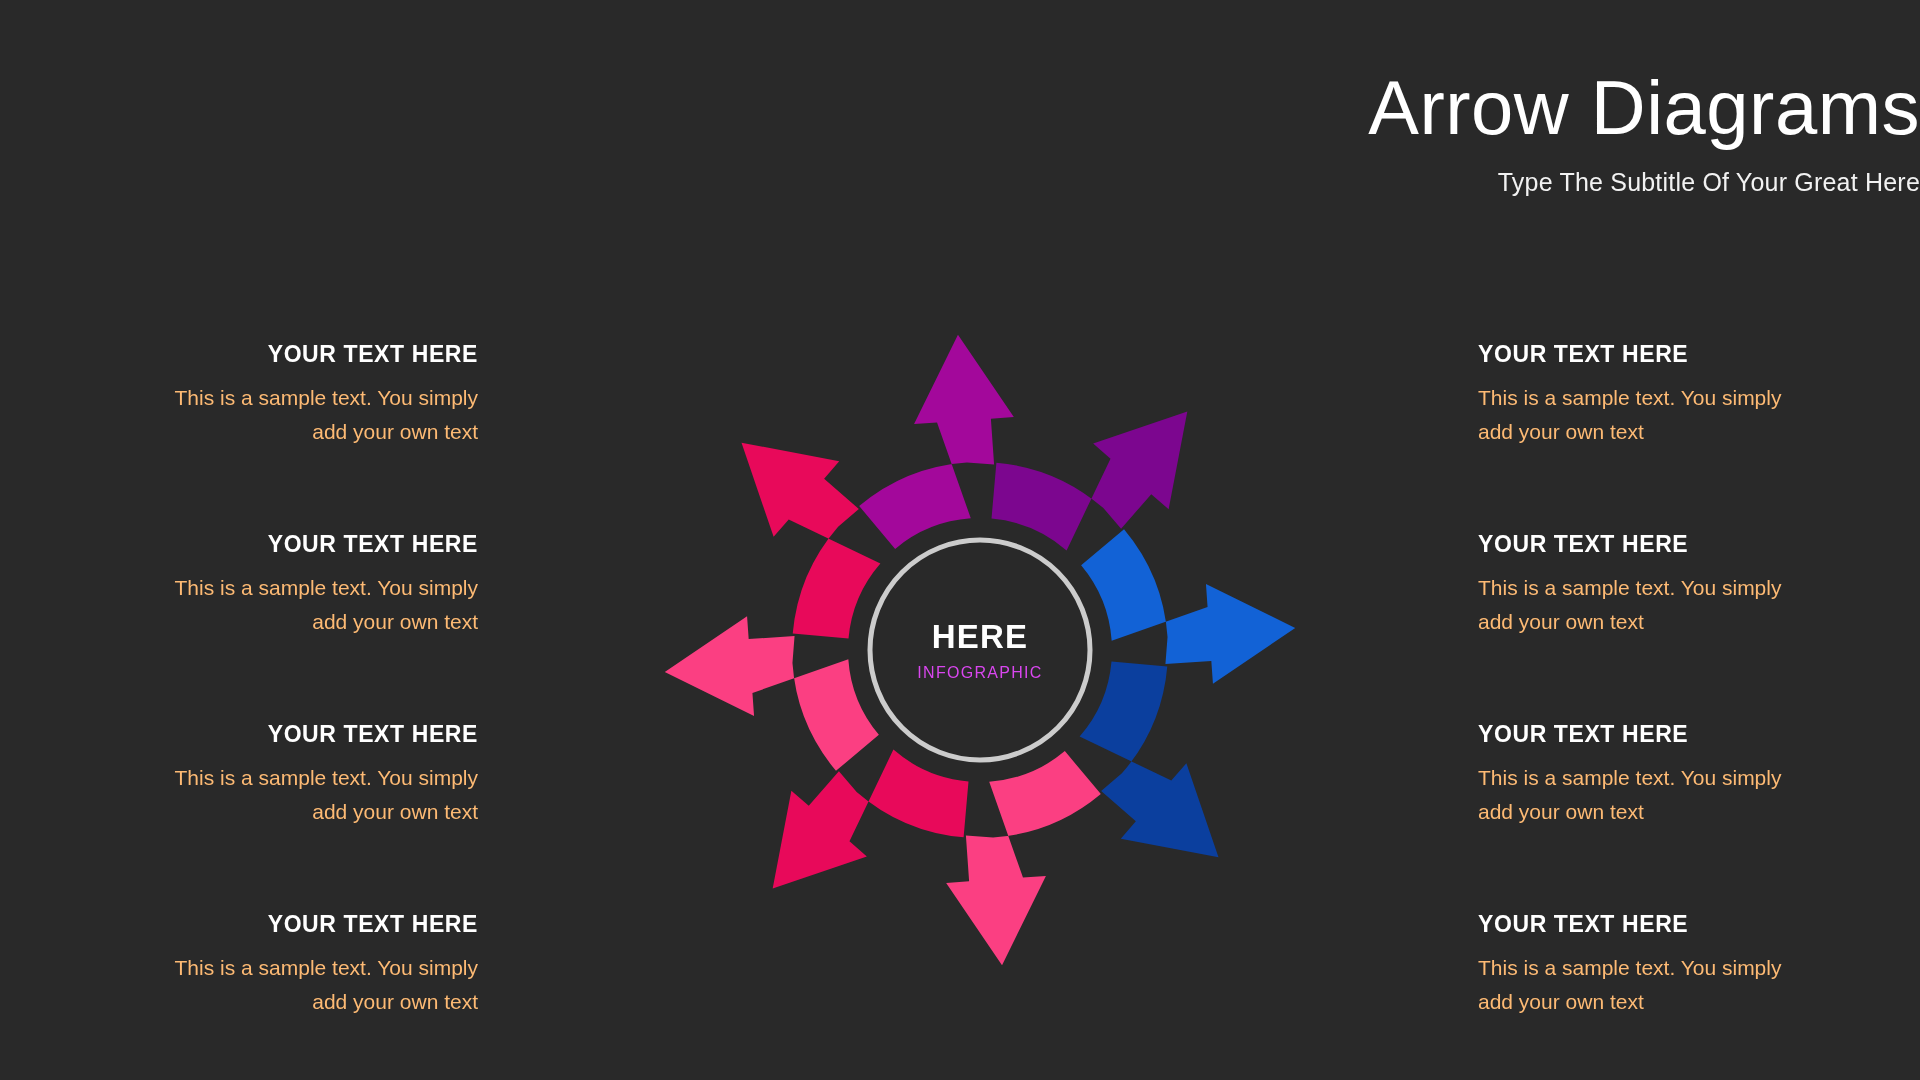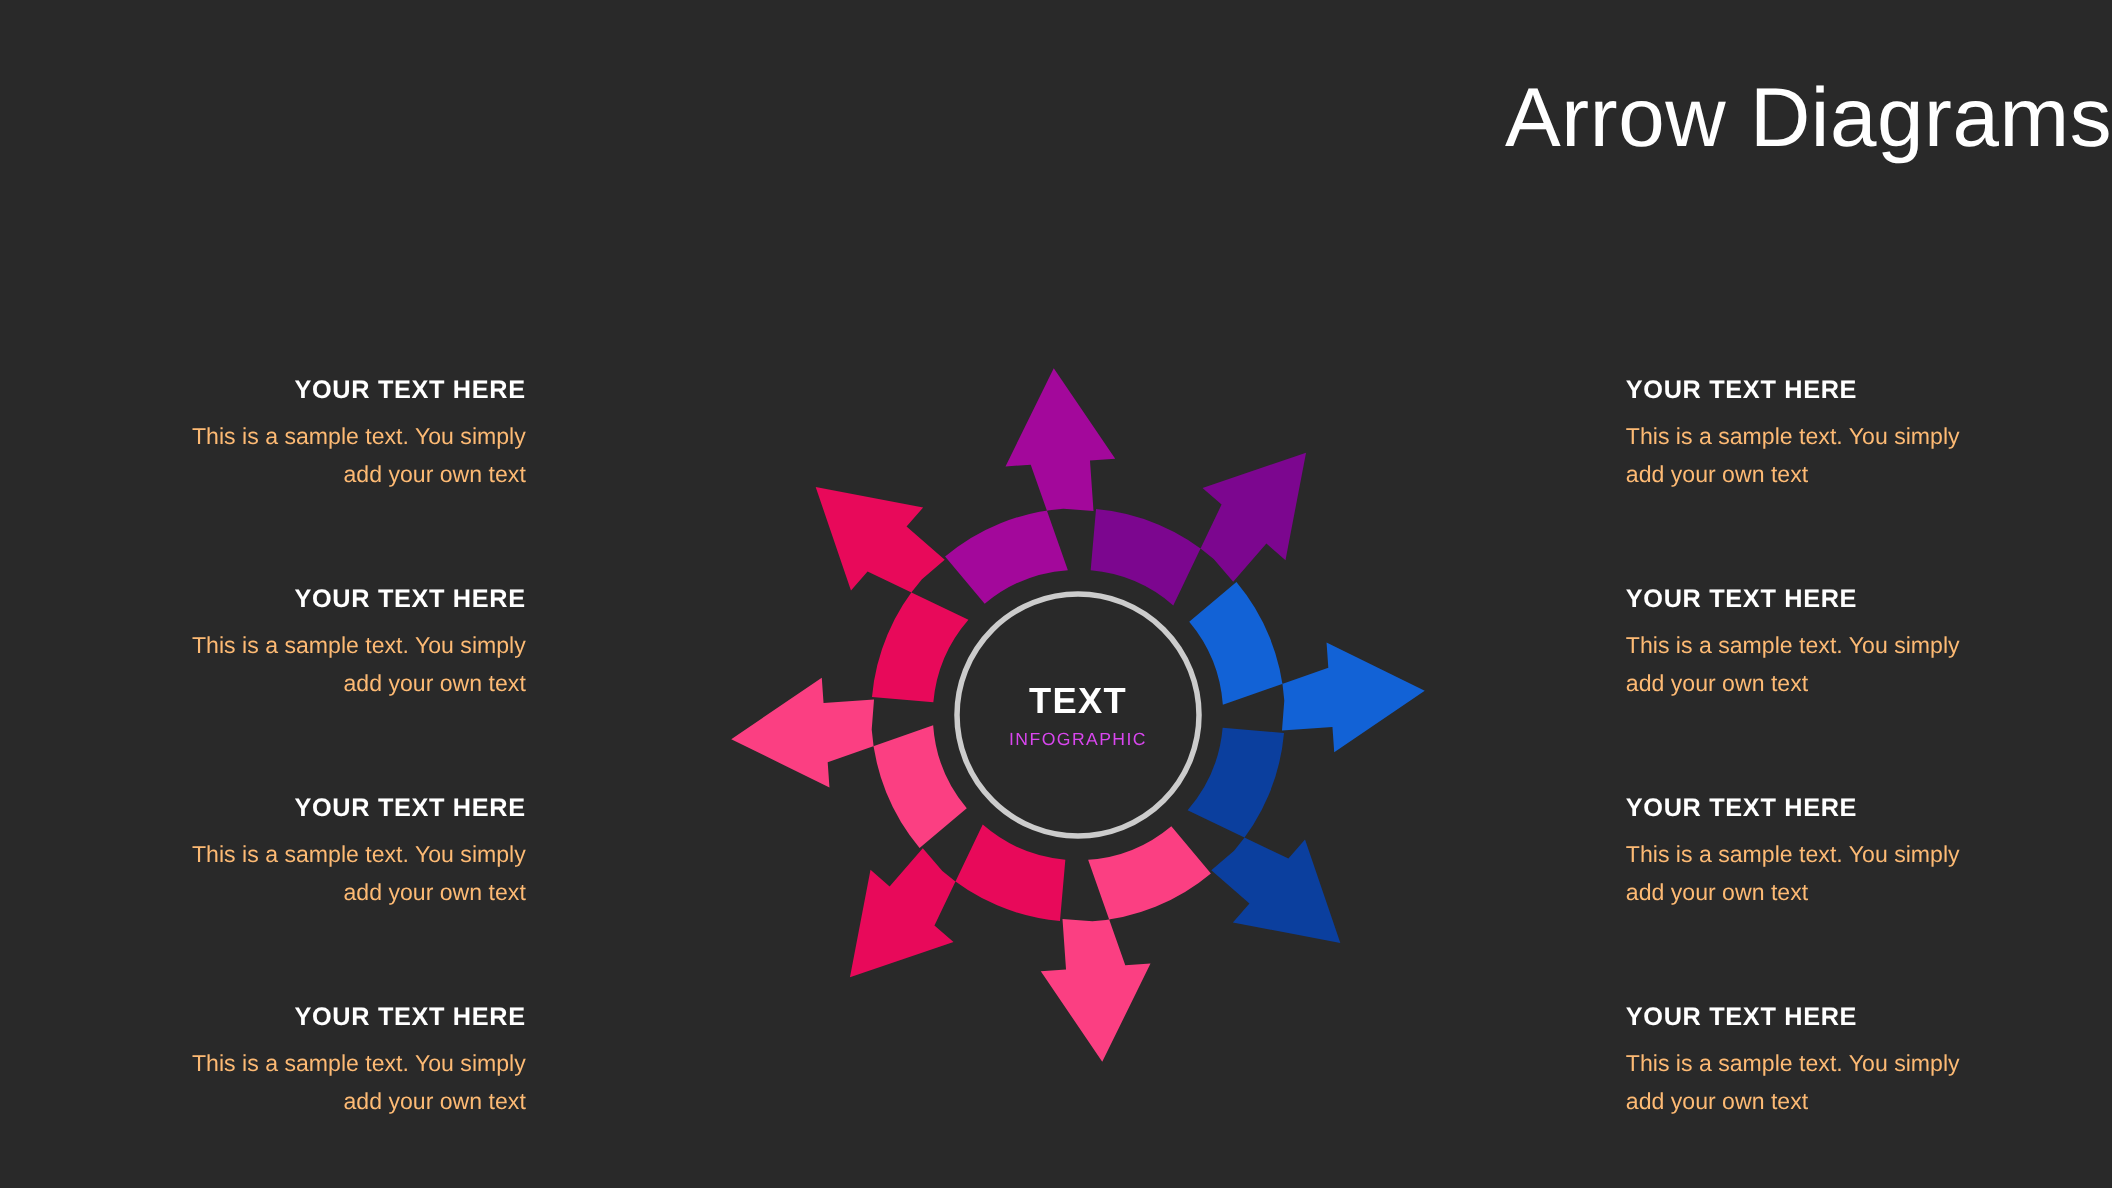--- a/index.html
+++ b/index.html
@@ -72,20 +72,21 @@
     letter-spacing:1.3px; line-height:1;
   }
 </style>
 </head>
 <body>
 
 <div class="slide">
 
   <div class="header">
     <div class="title">Arrow Diagrams</div>
+    <div class="subtitle">Type The Subtitle Of Your Great Here</div>
   </div>
 
   <div class="col col-left">
     <div class="block">
       <div class="block-title">YOUR TEXT HERE</div>
       <div class="block-body">This is a sample text. You simply add your own text</div>
     </div>
     <div class="block">
       <div class="block-title">YOUR TEXT HERE</div>
       <div class="block-body">This is a sample text. You simply add your own text</div>
@@ -127,18 +128,18 @@
           <path d="M 295.15 278.88 A 132 132 0 0 1 370.79 248.32 L 337.02 152.44 L 314.08 154.05 L 357.96 64.77 L 413.83 147.07 L 390.89 148.68 L 394.1 194.56 L 366.89 192.46 A 188 188 0 0 0 259.16 235.98 Z" fill="#a3089b" stroke-linejoin="round" transform="rotate(0 380 380)"></path>
           <path d="M 295.15 278.88 A 132 132 0 0 1 370.79 248.32 L 337.02 152.44 L 314.08 154.05 L 357.96 64.77 L 413.83 147.07 L 390.89 148.68 L 394.1 194.56 L 366.89 192.46 A 188 188 0 0 0 259.16 235.98 Z" fill="#7c068f" stroke-linejoin="round" transform="rotate(45 380 380)"></path>
           <path d="M 295.15 278.88 A 132 132 0 0 1 370.79 248.32 L 337.02 152.44 L 314.08 154.05 L 357.96 64.77 L 413.83 147.07 L 390.89 148.68 L 394.1 194.56 L 366.89 192.46 A 188 188 0 0 0 259.16 235.98 Z" fill="#1262d6" stroke-linejoin="round" transform="rotate(90 380 380)"></path>
           <path d="M 295.15 278.88 A 132 132 0 0 1 370.79 248.32 L 337.02 152.44 L 314.08 154.05 L 357.96 64.77 L 413.83 147.07 L 390.89 148.68 L 394.1 194.56 L 366.89 192.46 A 188 188 0 0 0 259.16 235.98 Z" fill="#0b3f9e" stroke-linejoin="round" transform="rotate(135 380 380)"></path>
           <path d="M 295.15 278.88 A 132 132 0 0 1 370.79 248.32 L 337.02 152.44 L 314.08 154.05 L 357.96 64.77 L 413.83 147.07 L 390.89 148.68 L 394.1 194.56 L 366.89 192.46 A 188 188 0 0 0 259.16 235.98 Z" fill="#fb3f82" stroke-linejoin="round" transform="rotate(180 380 380)"></path>
           <path d="M 295.15 278.88 A 132 132 0 0 1 370.79 248.32 L 337.02 152.44 L 314.08 154.05 L 357.96 64.77 L 413.83 147.07 L 390.89 148.68 L 394.1 194.56 L 366.89 192.46 A 188 188 0 0 0 259.16 235.98 Z" fill="#e8095a" stroke-linejoin="round" transform="rotate(225 380 380)"></path>
         </g>
       <circle id="center-ring" cx="380" cy="380" fill="none" r="110" stroke="#cccccc" stroke-width="5"></circle>
     </svg>
     <div class="center-label">
-      <div class="center-main">TEXT</div>
+      <div class="center-main">HERE</div>
       <div class="center-sub">INFOGRAPHIC</div>
     </div>
   </div>
 
 </div>
 
 </body></html>

